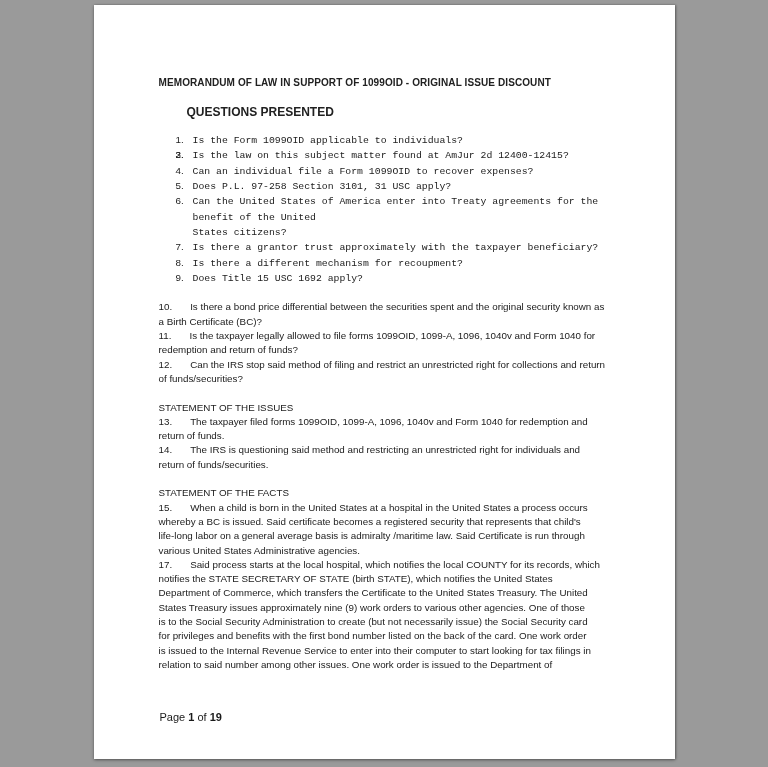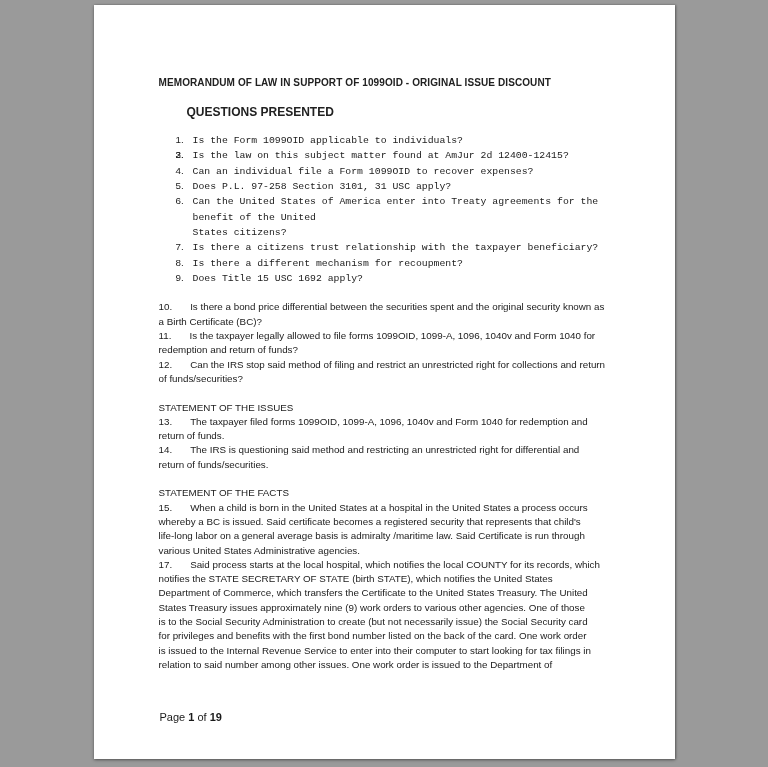--- a/index.html
+++ b/index.html
@@ -63,39 +63,39 @@
   <div class="qp-heading">QUESTIONS PRESENTED</div>
   <div class="gap"></div>
 
   <div class="q-item"><span class="q-num">1.</span><span class="q-text">Is the Form 1099OID applicable to individuals?</span></div>
   <div class="q-item"><span class="q-num">2.</span></div>
   <div class="q-item"><span class="q-num">3.</span><span class="q-text">Is the law on this subject matter found at AmJur 2d 12400-12415?</span></div>
   <div class="q-item"><span class="q-num">4.</span><span class="q-text">Can an individual file a Form 1099OID to recover expenses?</span></div>
   <div class="q-item"><span class="q-num">5.</span><span class="q-text">Does P.L. 97-258 Section 3101, 31 USC apply?</span></div>
   <div class="q-item"><span class="q-num">6.</span><span class="q-text">Can the United States of America enter into Treaty agreements for the benefit of the United
 States citizens?</span></div>
-  <div class="q-item"><span class="q-num">7.</span><span class="q-text">Is there a citizens trust relationship with the taxpayer beneficiary?</span></div>
+  <div class="q-item"><span class="q-num">7.</span><span class="q-text">Is there a grantor trust approximately with the taxpayer beneficiary?</span></div>
   <div class="q-item"><span class="q-num">8.</span><span class="q-text">Is there a different mechanism for recoupment?</span></div>
   <div class="q-item"><span class="q-num">9.</span><span class="q-text">Does Title 15 USC 1692 apply?</span></div>
 
   <div class="gap"></div>
 
   <div class="para"><span class="p-num">10.</span><span class="p-text">Is there a bond price differential between the securities spent and the original security known as
 a Birth Certificate (BC)?</span></div>
   <div class="para"><span class="p-num">11.</span><span class="p-text">Is the taxpayer legally allowed to file forms 1099OID, 1099-A, 1096, 1040v and Form 1040 for
 redemption and return of funds?</span></div>
   <div class="para"><span class="p-num">12.</span><span class="p-text">Can the IRS stop said method of filing and restrict an unrestricted right for collections and return
 of funds/securities?</span></div>
 
   <div class="gap"></div>
 
   <div class="section-heading">STATEMENT OF THE ISSUES</div>
   <div class="para"><span class="p-num">13.</span><span class="p-text">The taxpayer filed forms 1099OID, 1099-A, 1096, 1040v and Form 1040 for redemption and
 return of funds.</span></div>
-  <div class="para"><span class="p-num">14.</span><span class="p-text">The IRS is questioning said method and restricting an unrestricted right for differential and
+  <div class="para"><span class="p-num">14.</span><span class="p-text">The IRS is questioning said method and restricting an unrestricted right for individuals and
 return of funds/securities.</span></div>
 
   <div class="gap"></div>
 
   <div class="section-heading">STATEMENT OF THE FACTS</div>
   <div class="para"><span class="p-num">15.</span><span class="p-text">When a child is born in the United States at a hospital in the United States a process occurs
 whereby a BC is issued. Said certificate becomes a registered security that represents that child's
 life-long labor on a general average basis is admiralty /maritime law. Said Certificate is run through
 various United States Administrative agencies.</span></div>
   <div class="para"><span class="p-num">17.</span><span class="p-text">Said process starts at the local hospital, which notifies the local COUNTY for its records, which

